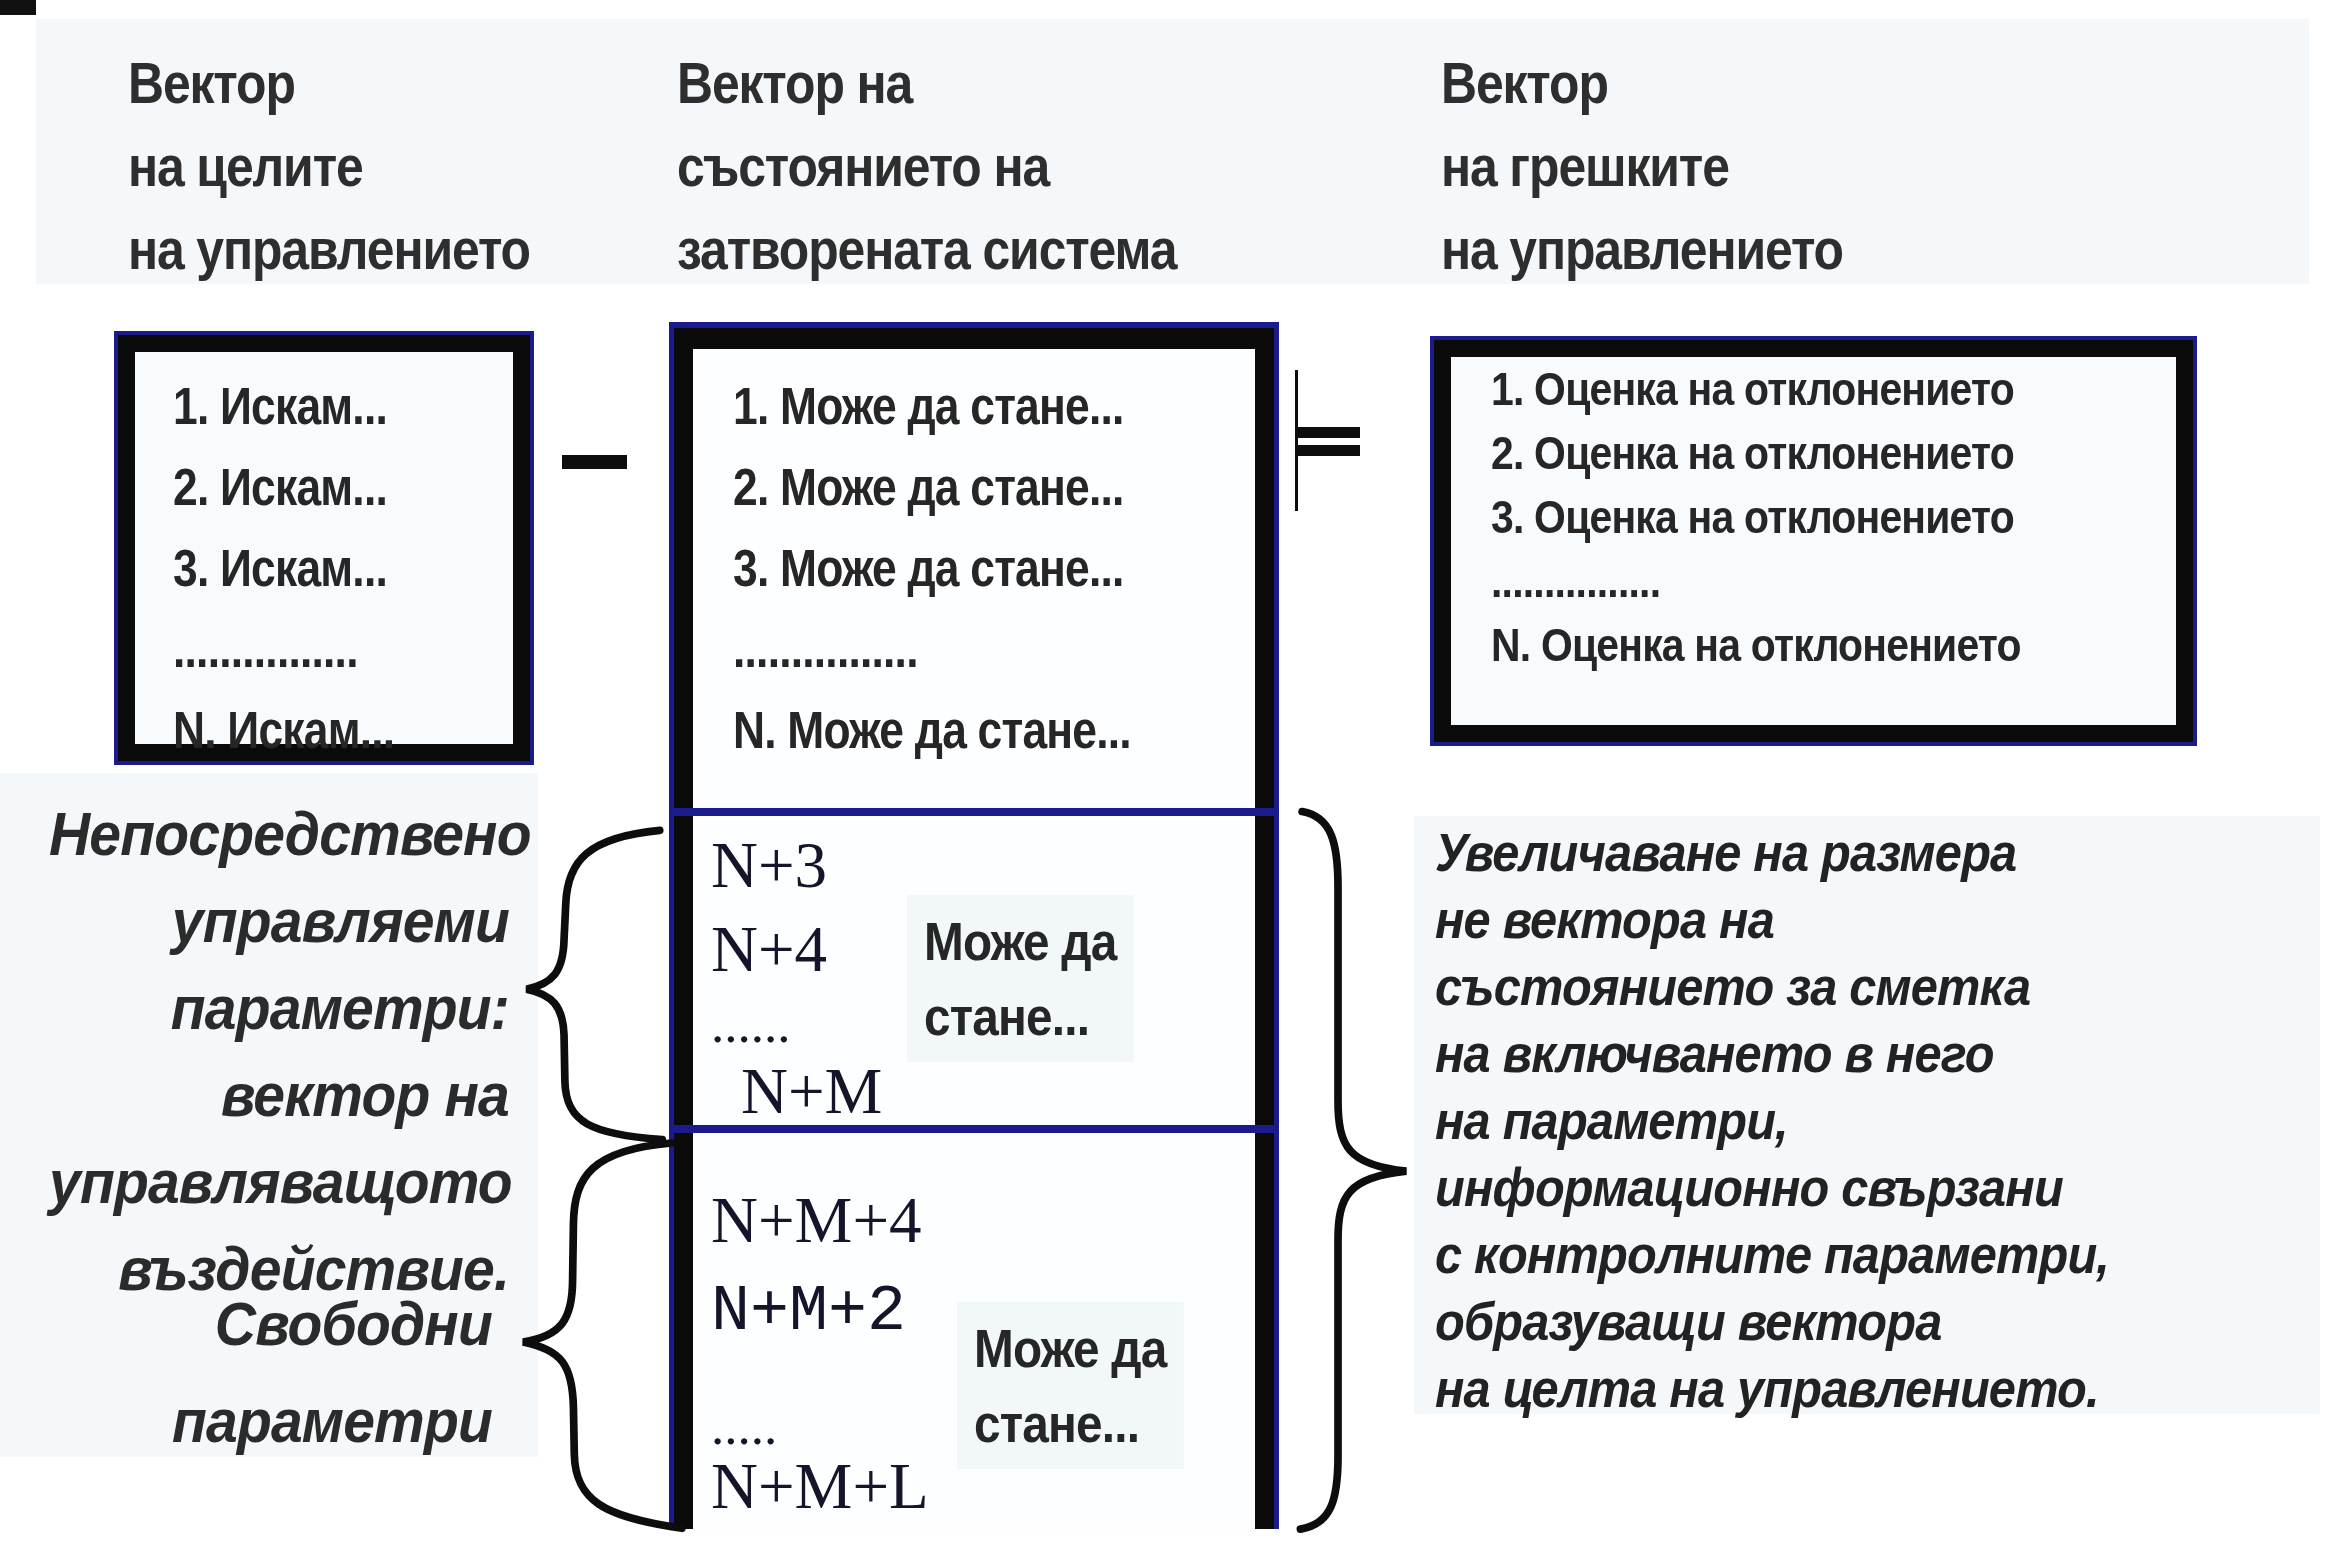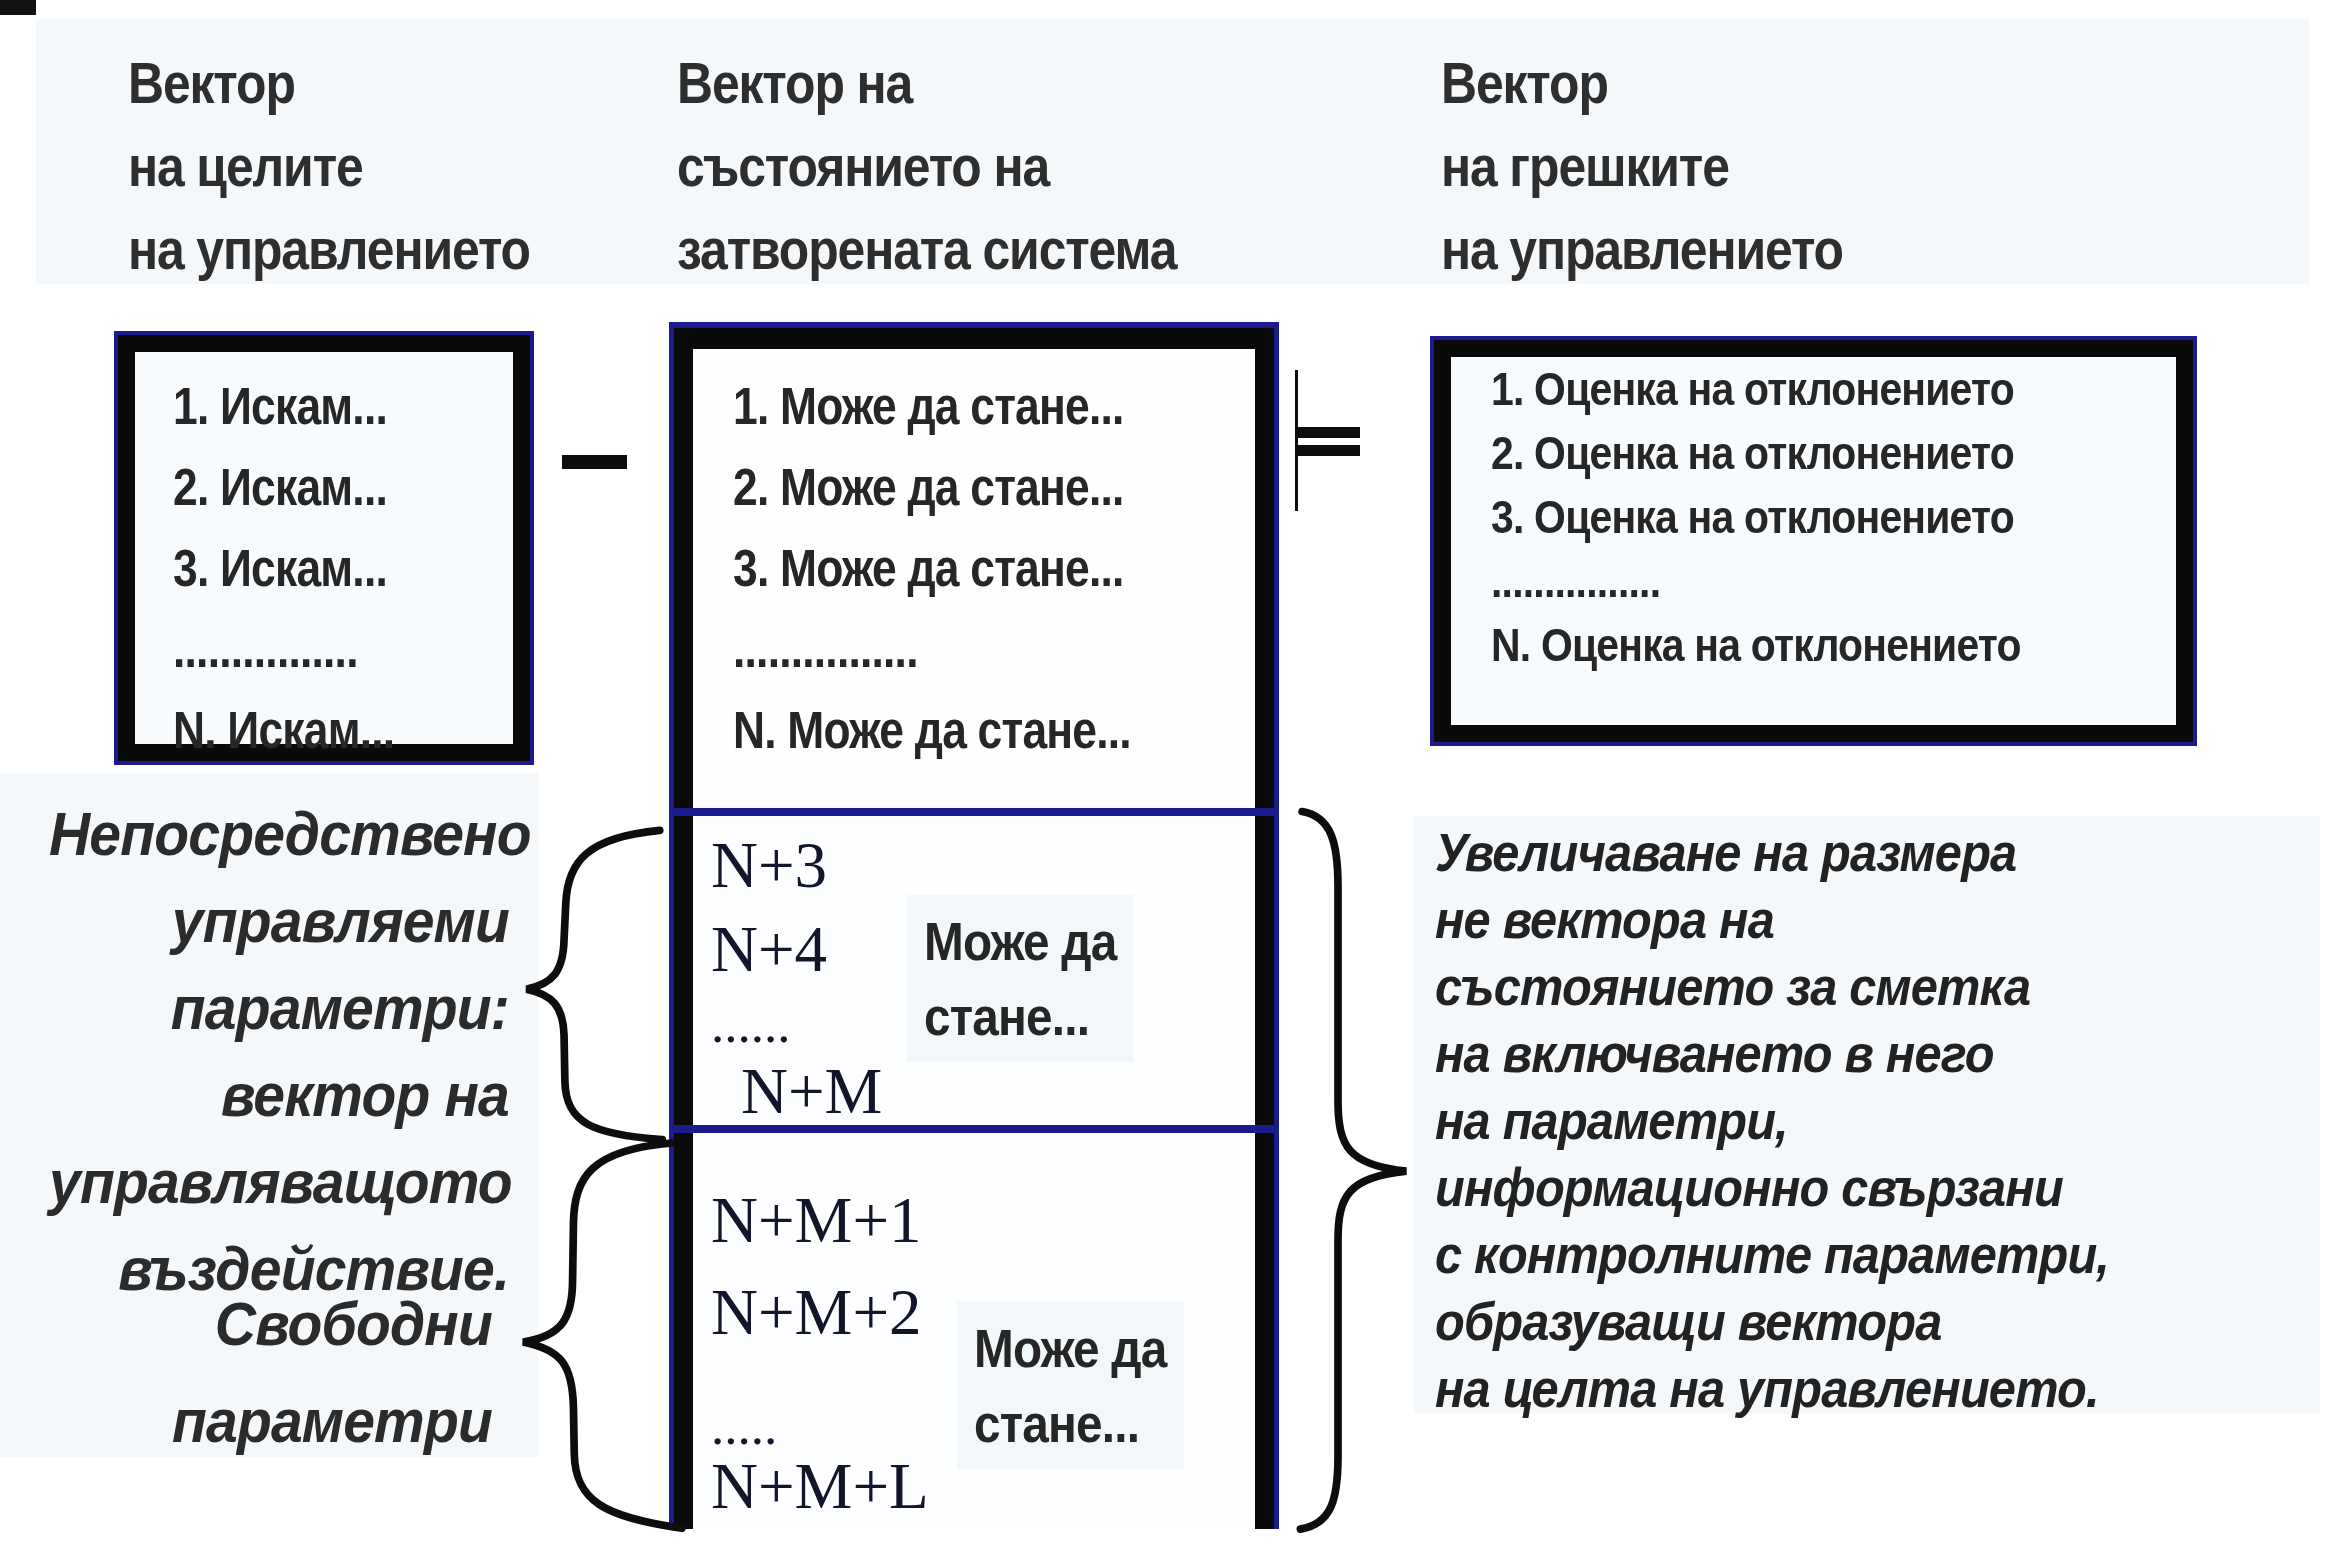--- a/index.html
+++ b/index.html
@@ -98,22 +98,22 @@
 
 <div class="srow" style="left:711px;top:833px;">N+3</div>
 <div class="srow" style="left:711px;top:917px;">N+4</div>
 <div class="srow" style="left:711px;top:998px;font-size:53px;">......</div>
 <div class="srow" style="left:741px;top:1059px;">N+M</div>
 <div class="mid-note" style="left:907px;top:895px;">
   <span style="display:block">Може да</span>
   <span style="display:block">стане...</span>
 </div>
 
-<div class="srow" style="left:711px;top:1188px;">N+M+1</div>
-<div class="srow" style="left:711px;top:1280px;">N+M+2</div>
+<div class="srow" style="left:711px;top:1188px;">N+M+4</div>
+<div class="srow" style="left:711px;top:1280px;font-family:Liberation Mono, monospace;">N+M+2</div>
 <div class="srow" style="left:711px;top:1400px;font-size:53px;">.....</div>
 <div class="srow" style="left:711px;top:1454px;">N+M+L</div>
 <div class="mid-note" style="left:957px;top:1302px;">
   <span style="display:block">Може да</span>
   <span style="display:block">стане...</span>
 </div>
 
 <div>
   <div class="op-part" style="left:1295px;top:370px;width:3.4px;height:141px;"></div>
   <div class="op-part" style="left:1298px;top:427px;width:62px;height:11px;"></div>

